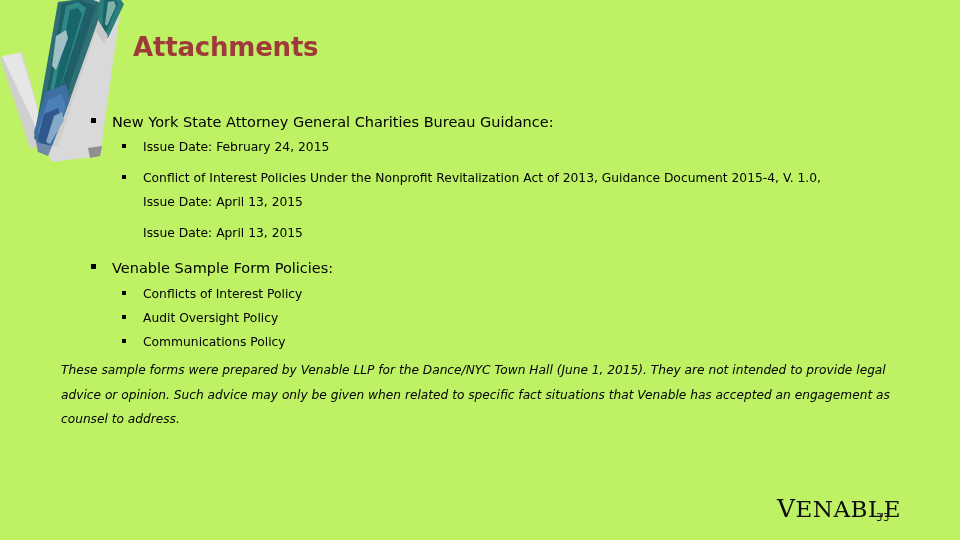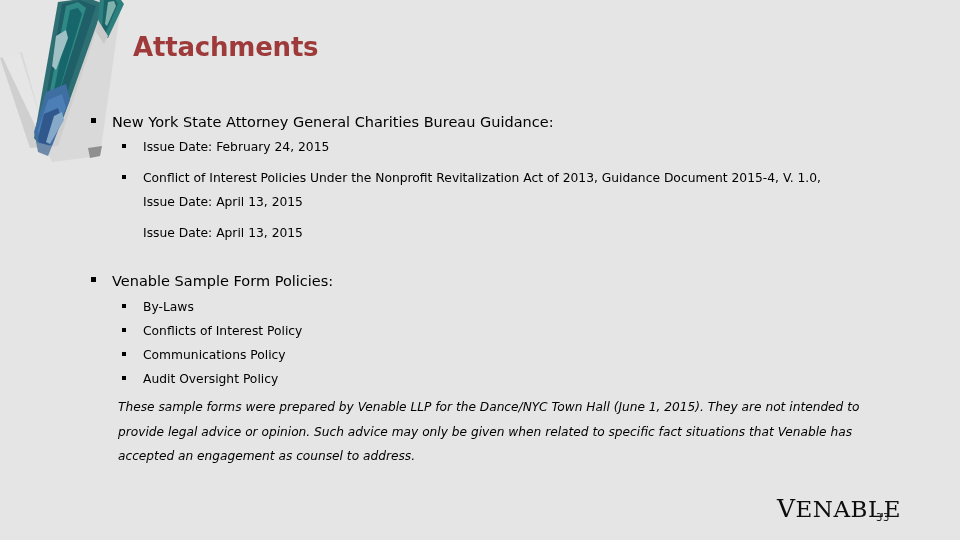--- a/index.html
+++ b/index.html
@@ -4,21 +4,21 @@
 <style>
   html, body {
     margin: 0;
     padding: 0;
     background: #ffffff;
   }
   #slide {
     position: relative;
     width: 960px;
     height: 540px;
-    background: #e5e5e5;
+    background: #bef264;
     overflow: hidden;
     font-family: "DejaVu Sans", sans-serif;
   }
 
   
   #logo-mark {
     position: absolute;
     left: 0;
     top: -4px;
     width: 128px;
@@ -89,28 +89,28 @@
     white-space: nowrap;
   }
 
   
   .guidance-entry { margin-bottom: 0px; }
   .guidance-entry .lvl2 { margin-bottom: 6px; }
   .guidance-entry .cont { margin-bottom: 13px; }
 
   #section-guidance { margin-bottom: 8px; }
 
-  #section-venable-heading { margin-top: 29px; margin-bottom: 7px; }
+  #section-venable-heading { margin-top: 16px; margin-bottom: 7px; }
 
   #policy-list .lvl2 { margin-bottom: 6px; }
 
   
   #disclaimer {
     margin-top: 7px;
-    padding-left: 118px;
+    padding-left: 61px;
     padding-right: 62px;
     font-size: 12.2px;
     font-style: italic;
     color: #000000;
     line-height: 24.6px;
   }
 
   
   #copyright {
     position: absolute;
@@ -216,34 +216,30 @@
     <div>
 
       <div id="section-venable-heading" class="lvl1">
         <span class="bullet"></span>
         <span>Venable Sample Form Policies:</span>
       </div>
 
       <div id="policy-list">
         <div class="lvl2">
           <span class="bullet"></span>
-          <span>By-Laws</span>
-        </div>
-        <div class="lvl2">
-          <span class="bullet"></span>
           <span>Conflicts of Interest Policy</span>
         </div>
         <div class="lvl2">
           <span class="bullet"></span>
+          <span>Audit Oversight Policy</span>
+        </div>
+        <div class="lvl2">
+          <span class="bullet"></span>
           <span>Communications Policy</span>
         </div>
-        <div class="lvl2">
-          <span class="bullet"></span>
-          <span>Audit Oversight Policy</span>
-        </div>
       </div>
 
       <div id="disclaimer">These sample forms were prepared by Venable LLP for the Dance/NYC Town Hall (June 1, 2015). They are not intended to provide legal advice or opinion. Such advice may only be given when related to specific fact situations that Venable has accepted an engagement as counsel to address.</div>
 
     </div>
 
   </div>
 
   <div id="copyright">© 2015 Venable LLP</div>
 

